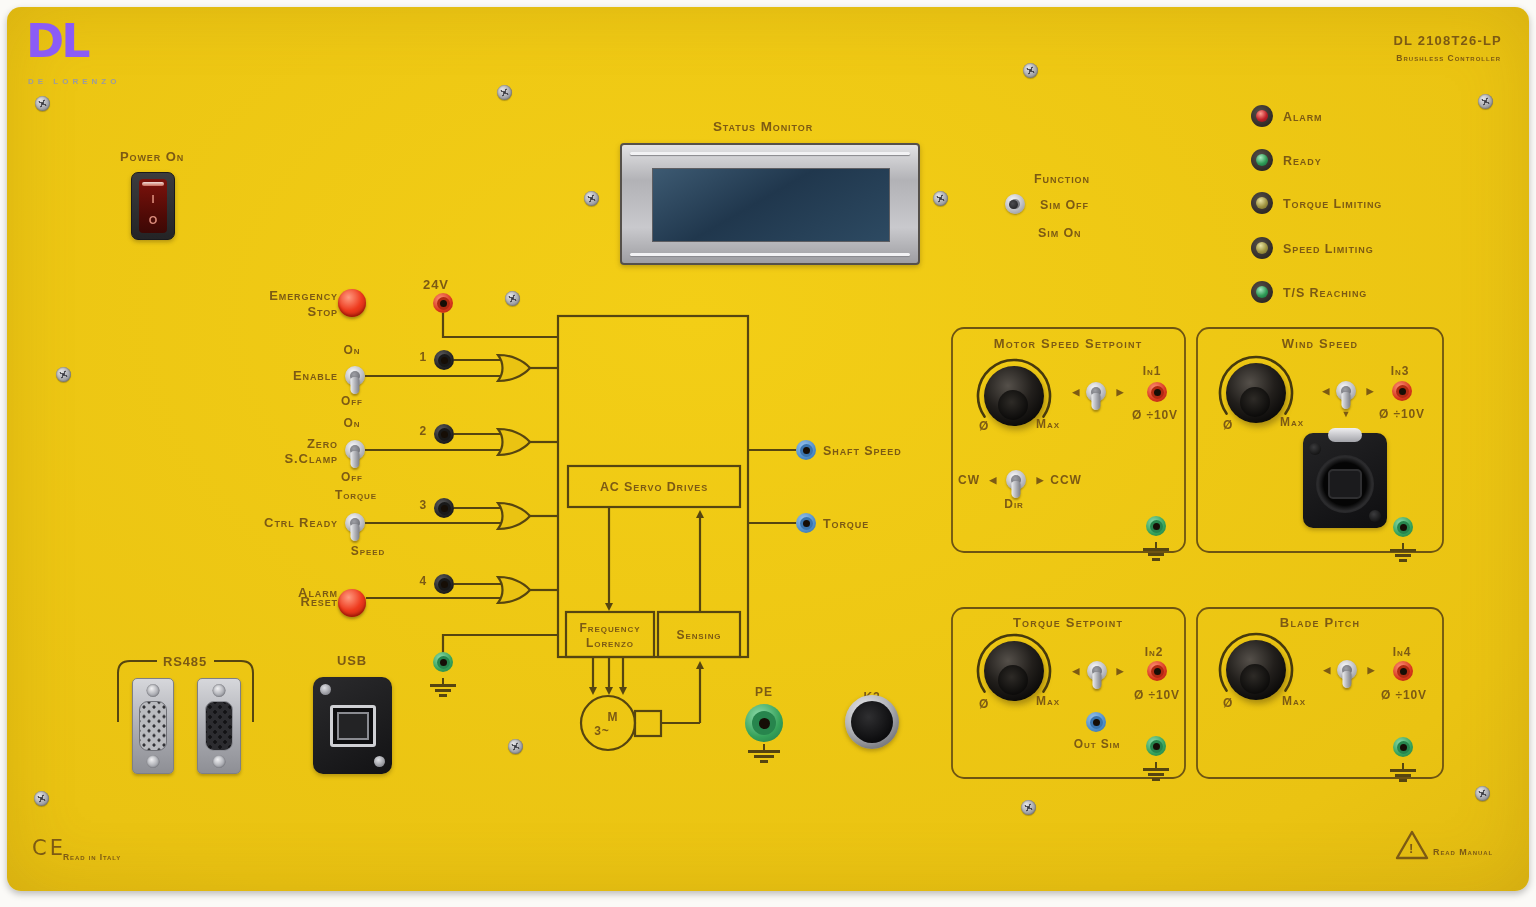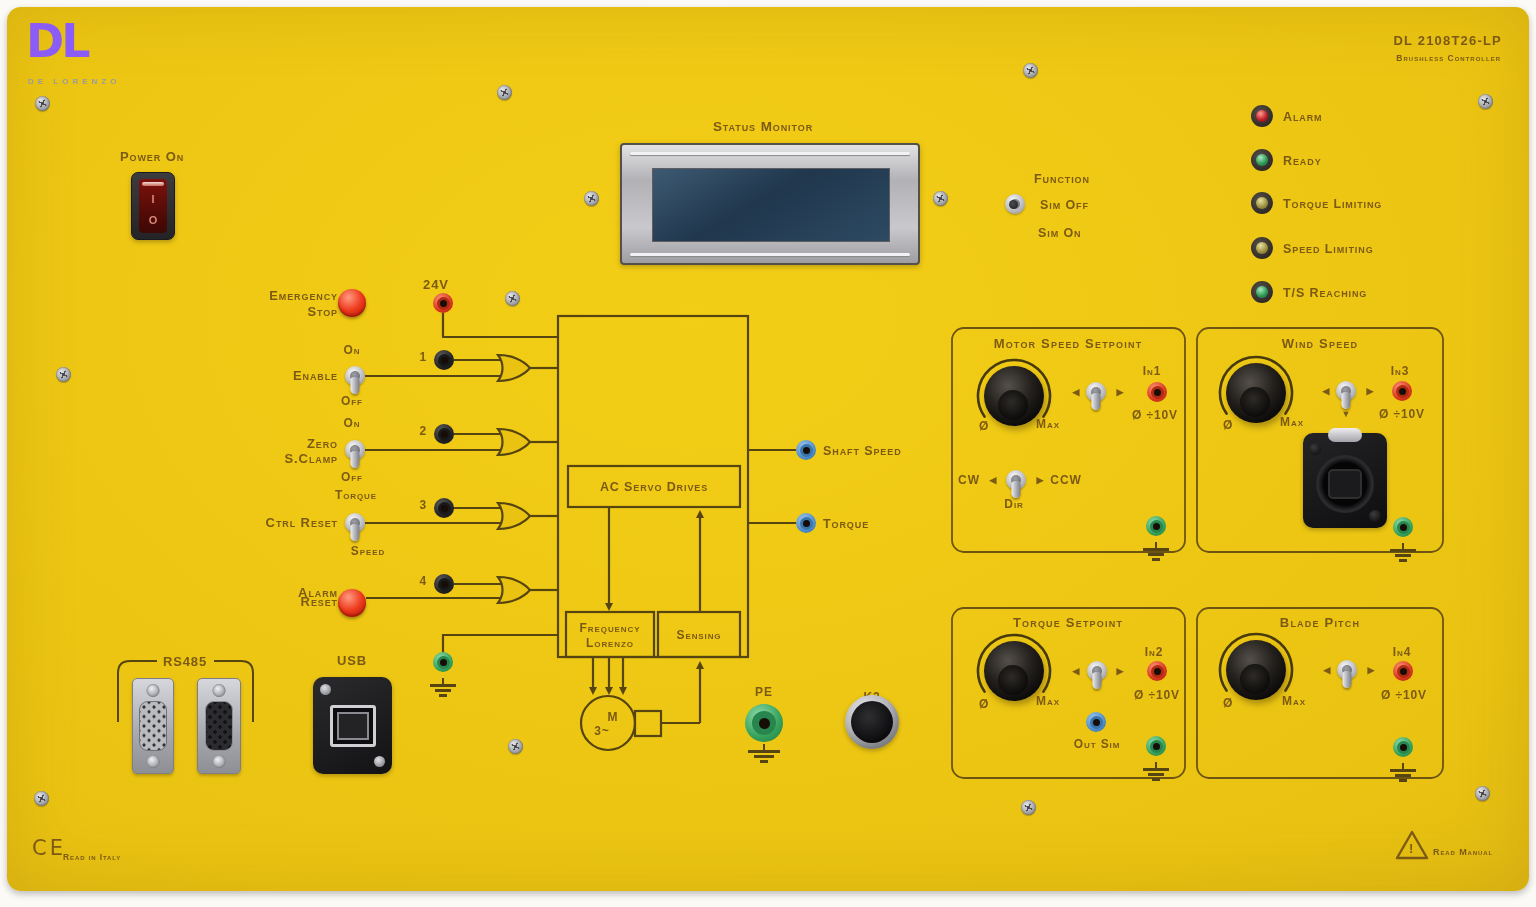--- a/index.html
+++ b/index.html
@@ -295,21 +295,21 @@
 
   <div class="lbl c f12" style="left:352px;top:423px">On</div>
   <div class="lbl r" style="left:338px;top:443px">Zero</div>
   <div class="lbl r" style="left:338px;top:458px">S.Clamp</div>
   <div class="tg lever" style="left:345px;top:440px"></div>
   <div class="lbl c f12" style="left:352px;top:477px">Off</div>
   <div class="lbl r f12" style="left:427px;top:431px">2</div>
   <div class="jk black" style="left:434px;top:424px"></div>
 
   <div class="lbl c f12" style="left:356px;top:495px">Torque</div>
-  <div class="lbl r" style="left:338px;top:522px">Ctrl Reset</div>
+  <div class="lbl r" style="left:338px;top:522px">Ctrl Ready</div>
   <div class="tg lever" style="left:345px;top:513px"></div>
   <div class="lbl c f12" style="left:368px;top:551px">Speed</div>
   <div class="lbl r f12" style="left:427px;top:505px">3</div>
   <div class="jk black" style="left:434px;top:498px"></div>
 
   <div class="lbl r" style="left:338px;top:592px">Alarm</div>
   <div class="lbl r" style="left:338px;top:601px">Reset</div>
   <div class="btn" style="left:338px;top:589px"></div>
   <div class="lbl r f12" style="left:427px;top:581px">4</div>
   <div class="jk black" style="left:434px;top:574px"></div>

